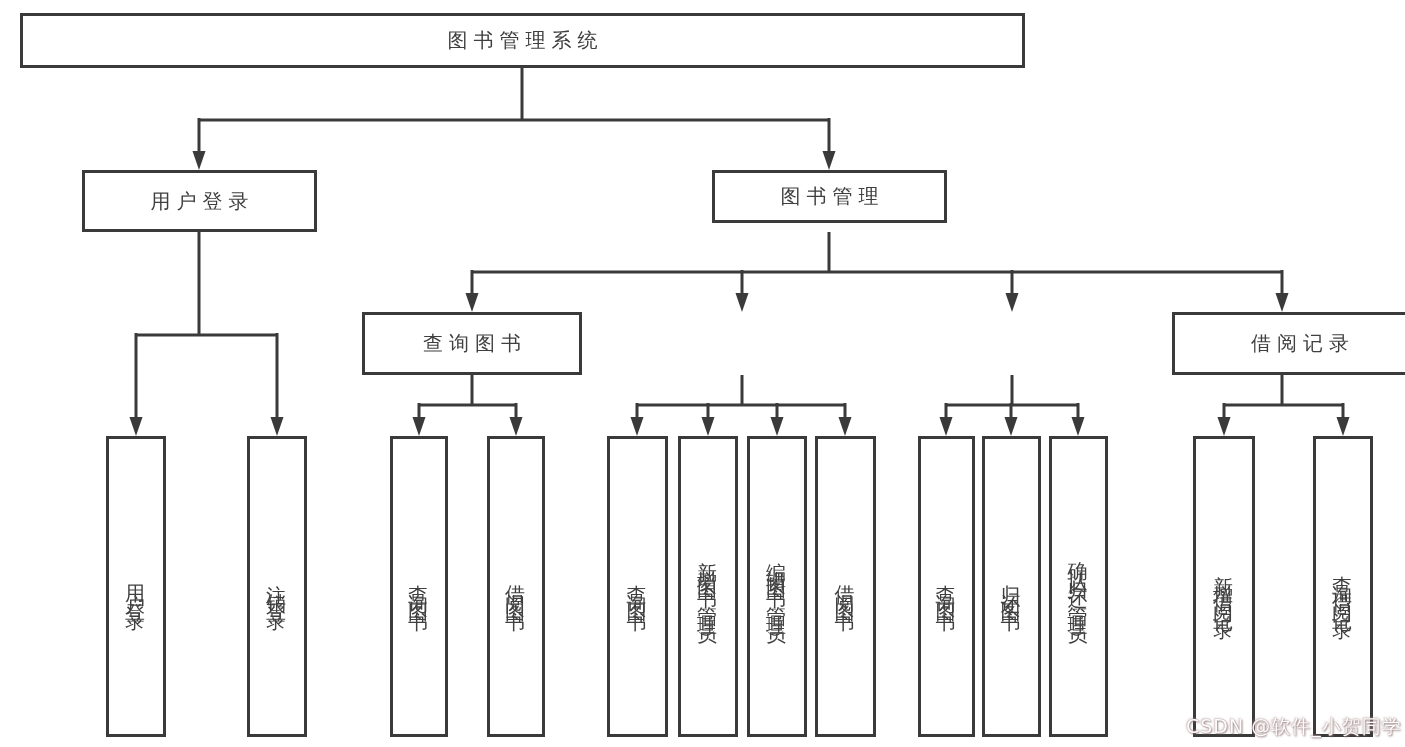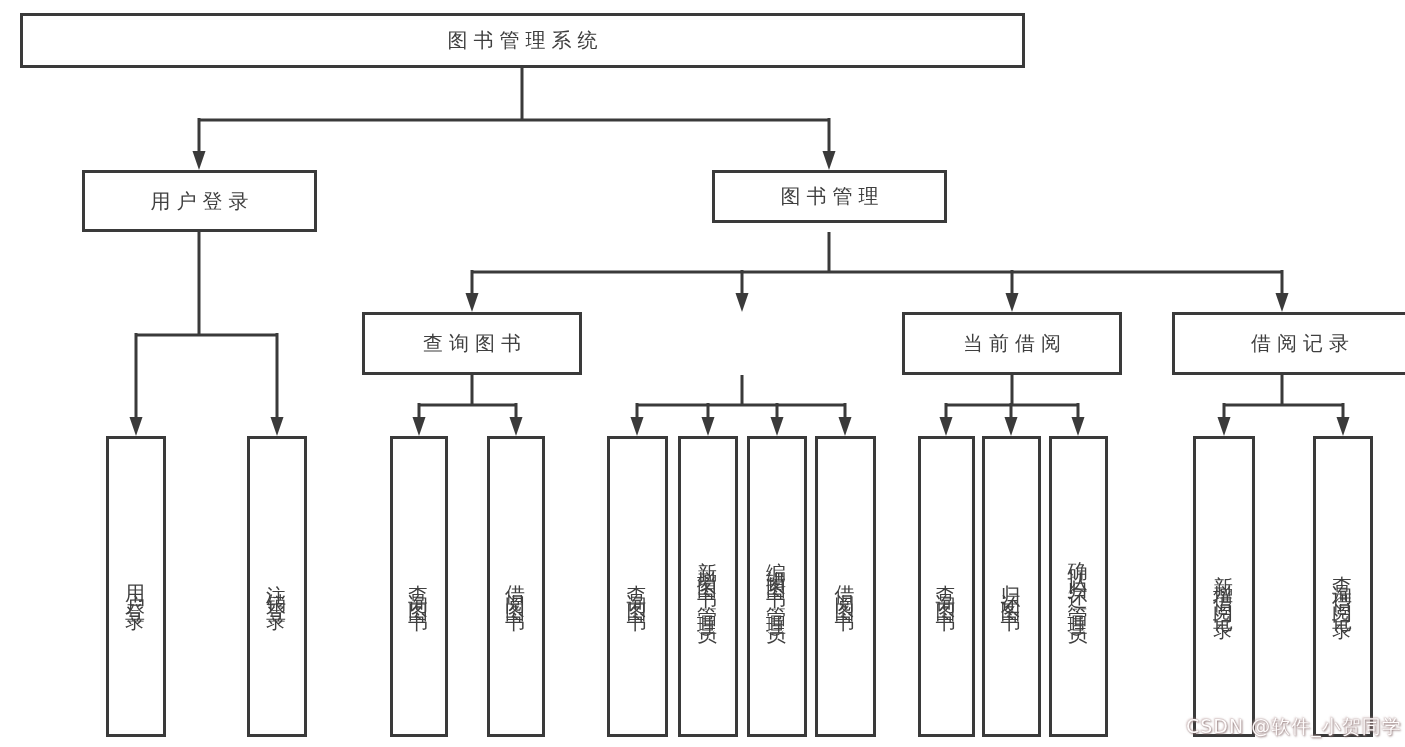--- a/index.html
+++ b/index.html
@@ -121,23 +121,20 @@
   <div class="hbox" style="left:82px; top:170px; width:235px; height:62px;">
     <span>用户登录</span>
   </div>
   <div class="hbox" style="left:712px; top:170px; width:235px; height:53px;">
     <span>图书管理</span>
   </div>
 
   <div class="hbox" style="left:362px; top:312px; width:220px; height:63px;">
     <span>查询图书</span>
   </div>
-  <div class="hbox" style="left:902px; top:312px; width:220px; height:63px;">
-    <span>当前借阅</span>
-  </div>
   <div class="hbox" style="left:1172px; top:312px; width:256px; height:63px;">
     <span>借阅记录</span>
   </div>
 
   <div class="vbox" style="left:106px; width:60px;">
     <span>用户登录</span>
   </div>
   <div class="vbox" style="left:247px; width:60px;">
     <span>注销登录</span>
   </div>

